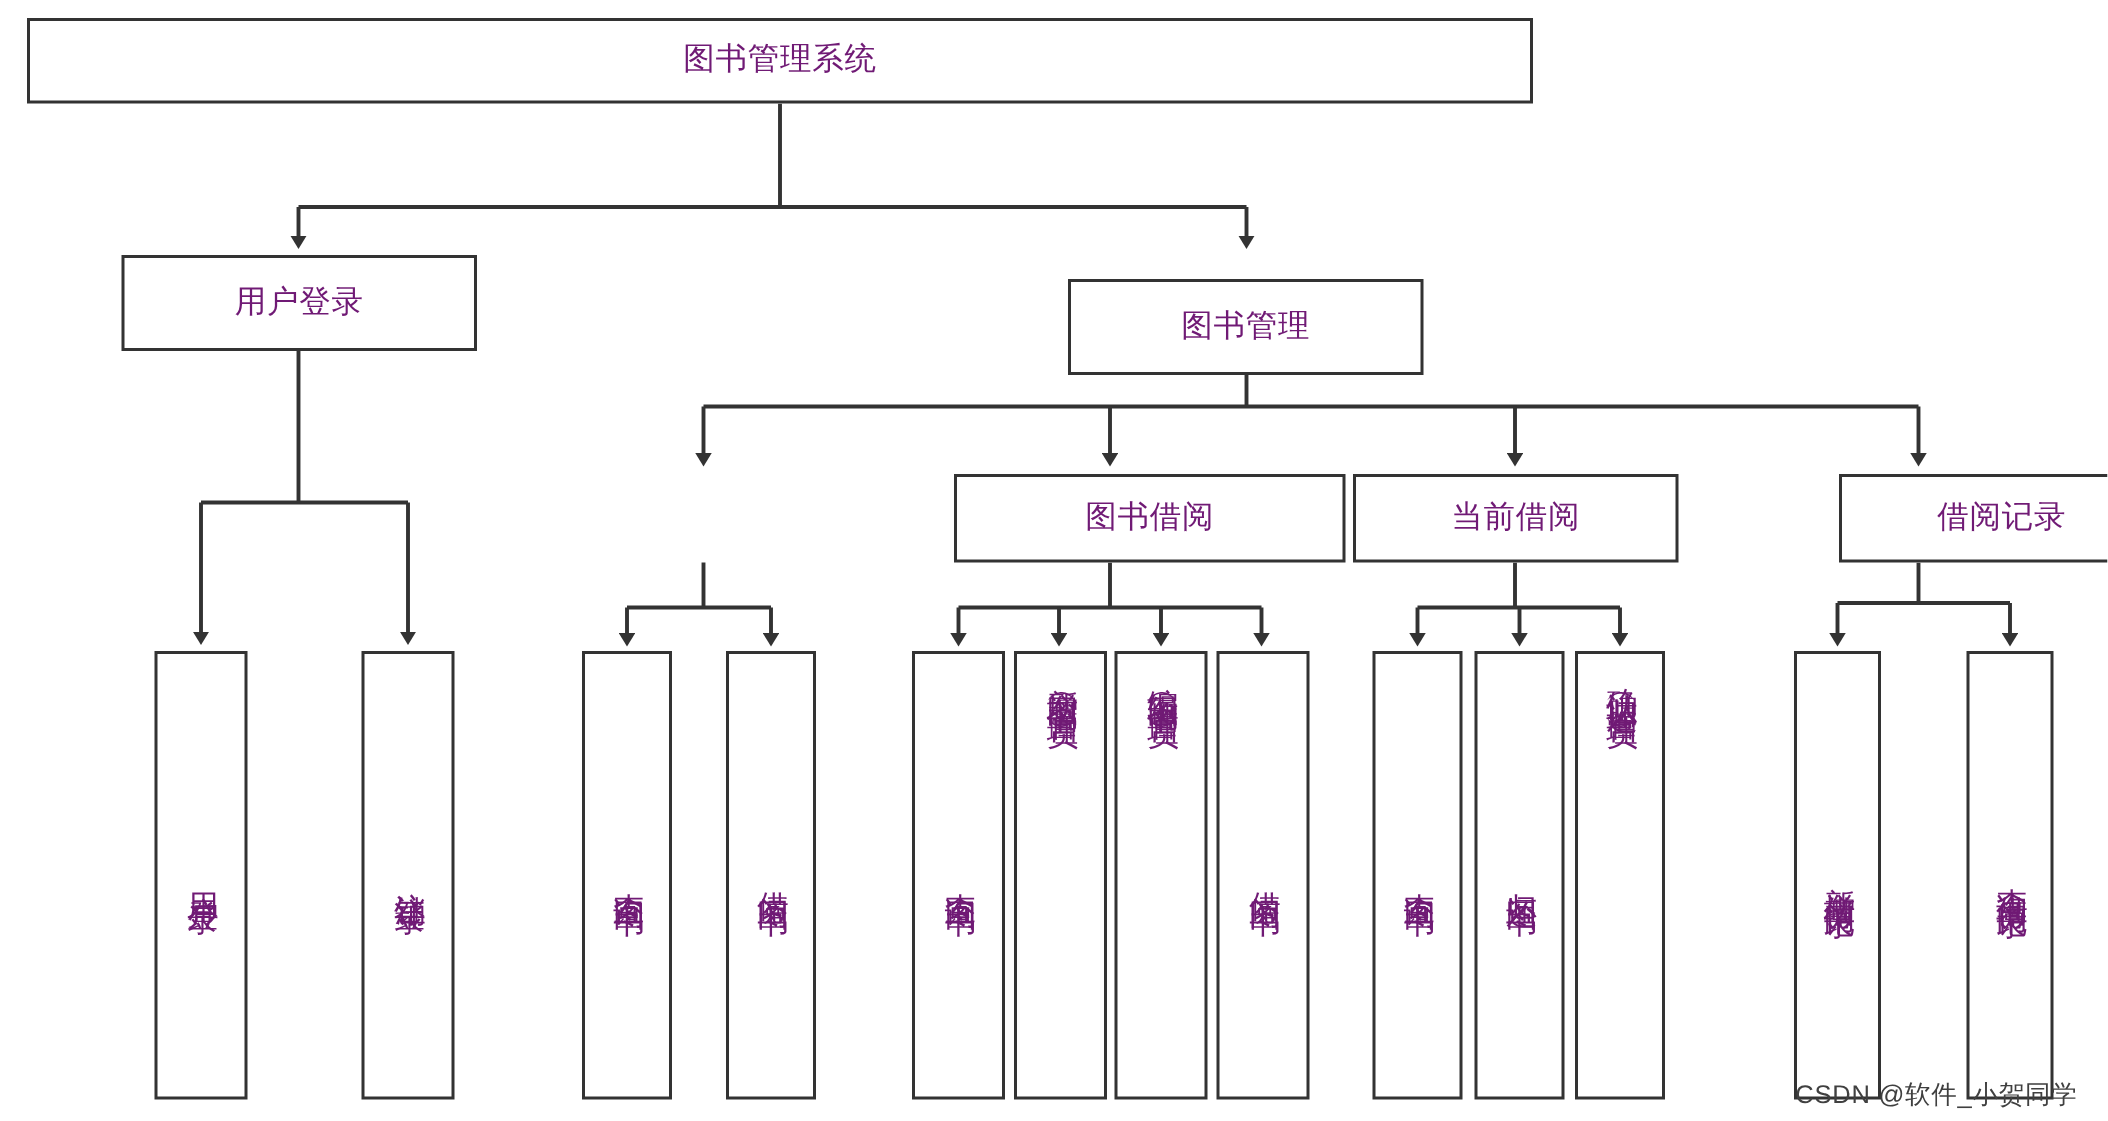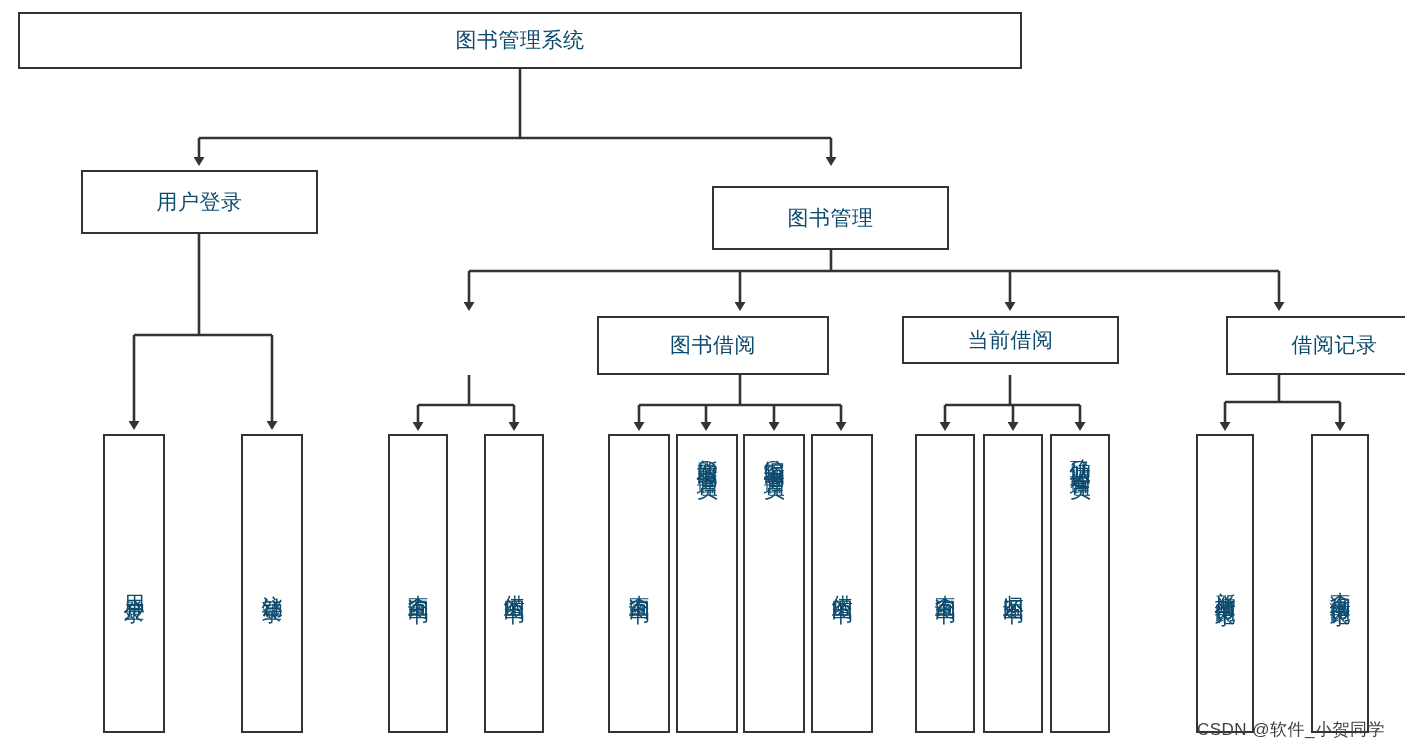--- a/index.html
+++ b/index.html
@@ -26,21 +26,21 @@
     pointer-events: none;
   }
   .node {
     position: absolute;
     box-sizing: border-box;
     border: 2.6px solid #333333;
     background: #ffffff;
     display: flex;
     align-items: center;
     justify-content: center;
-    color: #0c4a6e;
+    color: #701a75;
   }
   .node .label {
     font-size: 21px;
     line-height: 1.15;
     letter-spacing: 0.5px;
     white-space: nowrap;
   }
   
   .node.vertical {
     align-items: flex-start;
@@ -131,25 +131,25 @@
 
   <div class="node" style="left:81px; top:170px; width:237px; height:64px;">
     <span class="label">用户登录</span>
   </div>
 
   <div class="node" style="left:712px; top:170px; width:237px; height:64px;margin-top:16px;">
     <span class="label">图书管理</span>
   </div>
 
 
-  <div class="node" style="left:597px; top:316px; width:232px; height:59px;">
+  <div class="node" style="left:636px; top:316px; width:261px; height:59px;">
     <span class="label">图书借阅</span>
   </div>
 
-  <div class="node" style="left:902px; top:316px; width:217px; height:48px;">
+  <div class="node" style="left:902px; top:316px; width:217px; height:59px;">
     <span class="label">当前借阅</span>
   </div>
 
   <div class="node" style="left:1226px; top:316px; width:217px; height:59px;">
     <span class="label">借阅记录</span>
   </div>
 
   <div class="node vertical mid" style="left:103px; top:434px; width:62px; height:299px;">
     <span class="label">用户登录</span>
   </div>

